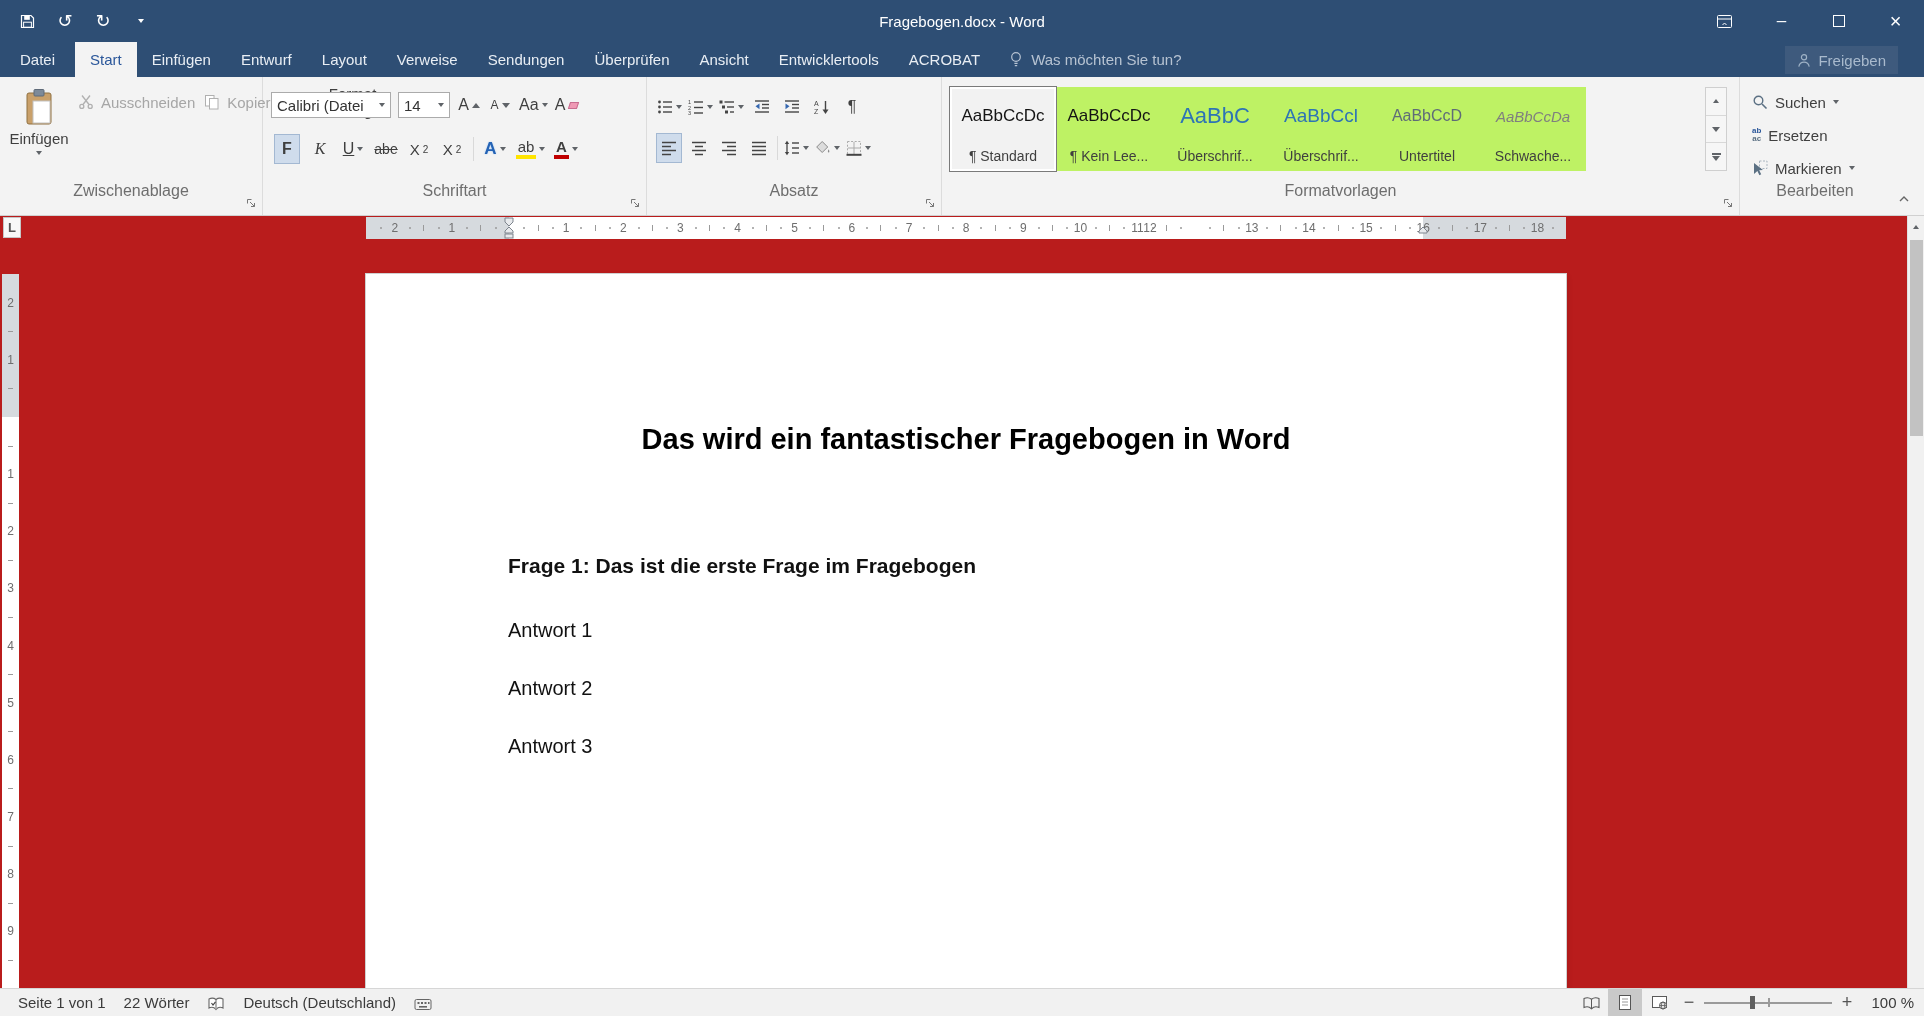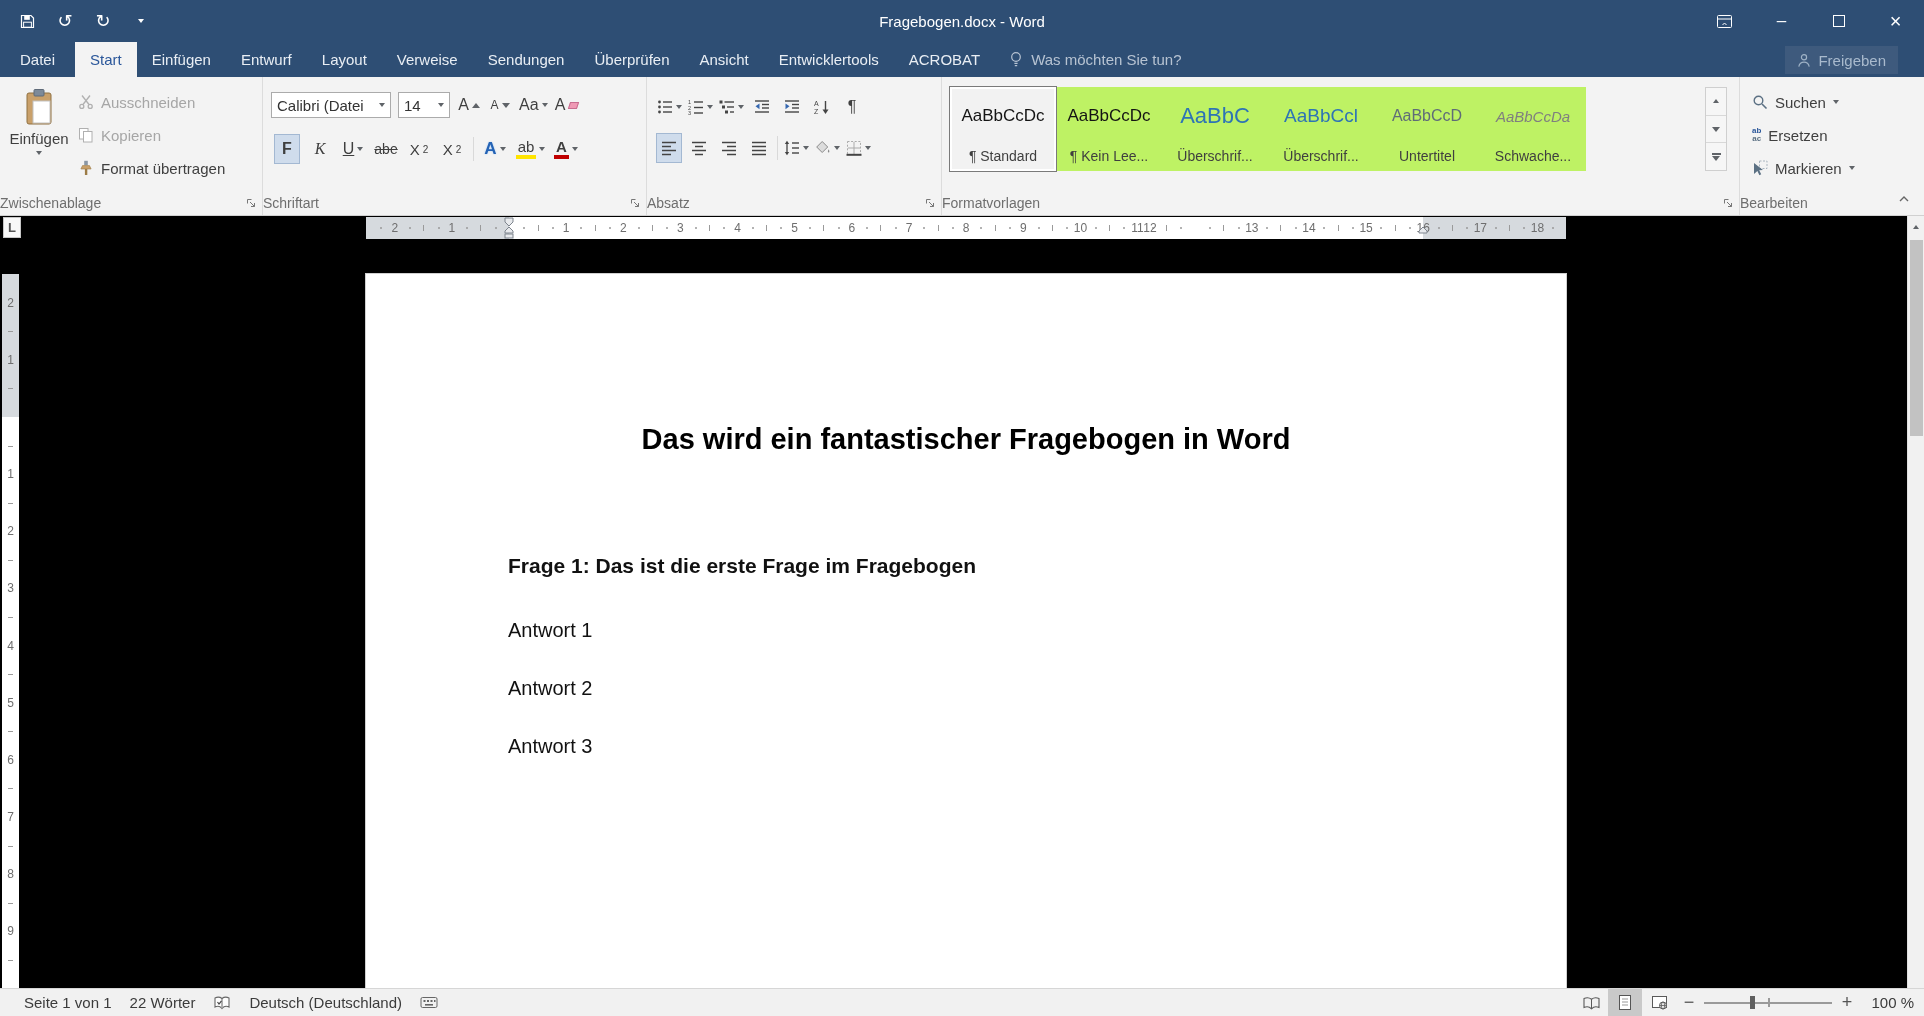--- a/index.html
+++ b/index.html
@@ -24,32 +24,32 @@
   .tab{padding:0 15px;display:flex;align-items:center}
   .tab.file-tab{padding:0 20px}
   .tab.active{background:#f3f3f3;color:#2b579a}
   .tellme{display:flex;align-items:center;gap:8px;margin-left:14px;color:#b7c3d2}
   .share-btn{position:absolute;right:26px;top:4px;height:28px;display:flex;align-items:center;gap:7px;
     padding:0 12px;background:#3e5a7d;color:#a9bacd;font-size:15px}
 
   
   .ribbon{position:absolute;top:77px;left:0;right:0;height:139px;background:#f3f3f3;border-bottom:1px solid #d0d0d0}
   .group{position:absolute;top:0;height:138px;border-right:1px solid #dcdcdc}
-  .group-label{position:absolute;bottom:4px;left:0;right:0;text-align:left;font-size:14px;color:#6e6e6e;pointer-events:none}
+  .group-label{position:absolute;bottom:15px;left:0;right:0;text-align:center;font-size:16px;color:#6e6e6e;pointer-events:none}
   .launcher{position:absolute;bottom:6px;right:5px;width:12px;height:12px;display:flex;align-items:center;justify-content:center}
   .caret{display:inline-block;width:0;height:0;border-left:3.5px solid transparent;border-right:3.5px solid transparent;border-top:4px solid #5f6368}
   .caret-white{border-top-color:#fff}
   .tri-up{display:inline-block;width:0;height:0;border-left:4px solid transparent;border-right:4px solid transparent;border-bottom:5px solid #5f6368}
   .tri-down{display:inline-block;width:0;height:0;border-left:4px solid transparent;border-right:4px solid transparent;border-top:5px solid #5f6368}
   .tri-up.small{border-left-width:3px;border-right-width:3px;border-bottom-width:4px}
   .vsep{width:1px;height:24px;background:#d9d9d9;display:inline-block}
 
   
   .paste-btn{position:absolute;left:6px;top:5px;width:66px;height:106px;display:flex;flex-direction:column;align-items:center;justify-content:flex-start;gap:4px;padding-top:6px;font-size:15px;color:#3f3f3f}
-  .clip-list{position:absolute;left:78px;top:13px;display:flex;flex-direction:column;gap:9px}
+  .clip-list{position:absolute;left:78px;top:13px;display:flex;gap:9px}
   .sbtn{display:flex;align-items:center;gap:7px;font-size:15px;color:#3f3f3f;height:24px}
   .sbtn.disabled{color:#a6a6a6}
 
   
   .font-row1{position:absolute;left:8px;top:14px;display:flex;gap:7px;align-items:center}
   .font-row2{position:absolute;left:12px;top:57px;display:flex;gap:9px;align-items:center;height:30px}
   .combo{display:flex;align-items:center;justify-content:space-between;background:#fff;border:1px solid #ababab;height:26px;padding:0 5px;font-size:15px;color:#333}
   .combo-text{white-space:nowrap;overflow:hidden}
   .tbtn{display:flex;align-items:center;justify-content:center;gap:3px;min-width:24px;height:28px;color:#3f3f3f;font-size:15px}
   .tbtn.toggled{background:#cfdcec;outline:1px solid #a3b8d2}
@@ -108,37 +108,37 @@
   .tab-selector{position:absolute;left:3px;top:217px;width:18px;height:21px;background:#f8f8f8;border:1px solid #c6c6c6;z-index:6;
     display:flex;align-items:center;justify-content:center;font-size:13px;font-weight:bold;color:#555}
   .ruler-v{position:absolute;left:2px;top:240px;width:17px;height:748px;z-index:5}
   .vz{position:absolute;left:0;width:17px}
   .vz.tm{top:34px;height:143px;background:#d6dade}
   .vz.tx{top:177px;height:571px;background:#fff}
   .vnum{position:absolute;left:0;width:17px;text-align:center;transform:translateY(-50%);font-size:12px;color:#6e6e6e}
   .vtick{position:absolute;left:6px;width:5px;height:1px;background:#9a9a9a}
 
   
-  .doc-area{position:absolute;top:216px;left:0;right:0;bottom:28px;background:#000000;overflow:hidden}
+  .doc-area{position:absolute;top:216px;left:0;right:0;bottom:28px;background:#b91c1c;overflow:hidden}
   .page{position:absolute;left:366px;top:58px;width:1200px;height:714px;background:#fff;
     box-shadow:0 0 0 1px #d0d0d0,2px 2px 5px rgba(0,0,0,.10)}
   .doc-title{margin:148px 142px 0;font-size:29px;line-height:35px;font-weight:bold;text-align:center;color:#000}
   .doc-q{margin:96px 142px 0;font-size:21px;line-height:26px;font-weight:bold;color:#111}
   .doc-a{margin:32px 142px 0;font-size:20px;line-height:26px;color:#111}
   .doc-a.first{margin-top:38px}
 
   
   .scrollbar{position:absolute;top:216px;right:0;width:17px;bottom:28px;background:#f1f1f1;border-left:1px solid #e0e0e0;z-index:6}
   .sb-up{height:22px;display:flex;align-items:center;justify-content:center}
   .sb-thumb{position:absolute;top:24px;left:2px;width:13px;height:196px;background:#c2c2c2}
 
   
   .statusbar{position:absolute;left:0;right:0;bottom:0;height:28px;background:#f1f1f1;border-top:1px solid #d6d6d6;
     display:flex;align-items:center;font-size:15px;color:#3b3b3b;z-index:7}
-  .sb-left{display:flex;align-items:center;gap:18px;padding-left:24px}
+  .sb-left{display:flex;align-items:flex-end;gap:18px;padding-left:18px}
   .sb-right{margin-left:auto;display:flex;align-items:center;padding-right:10px}
   .view-btn{width:34px;height:27px;display:flex;align-items:center;justify-content:center}
   .view-btn.active{background:#c9c9c9}
   .zoom-btn{width:26px;text-align:center;font-size:18px;color:#555}
   .zoom-slider{position:relative;width:128px;height:27px;margin:0 2px}
   .zoom-track{position:absolute;left:0;right:0;top:13px;height:1.5px;background:#9a9a9a}
   .zoom-notch{position:absolute;left:50%;top:9px;width:1.5px;height:9px;background:#9a9a9a}
   .zoom-handle{position:absolute;left:36%;top:7px;width:5px;height:13px;background:#5f5f5f}
   .zoom-label{width:54px;text-align:right}
 </style>

